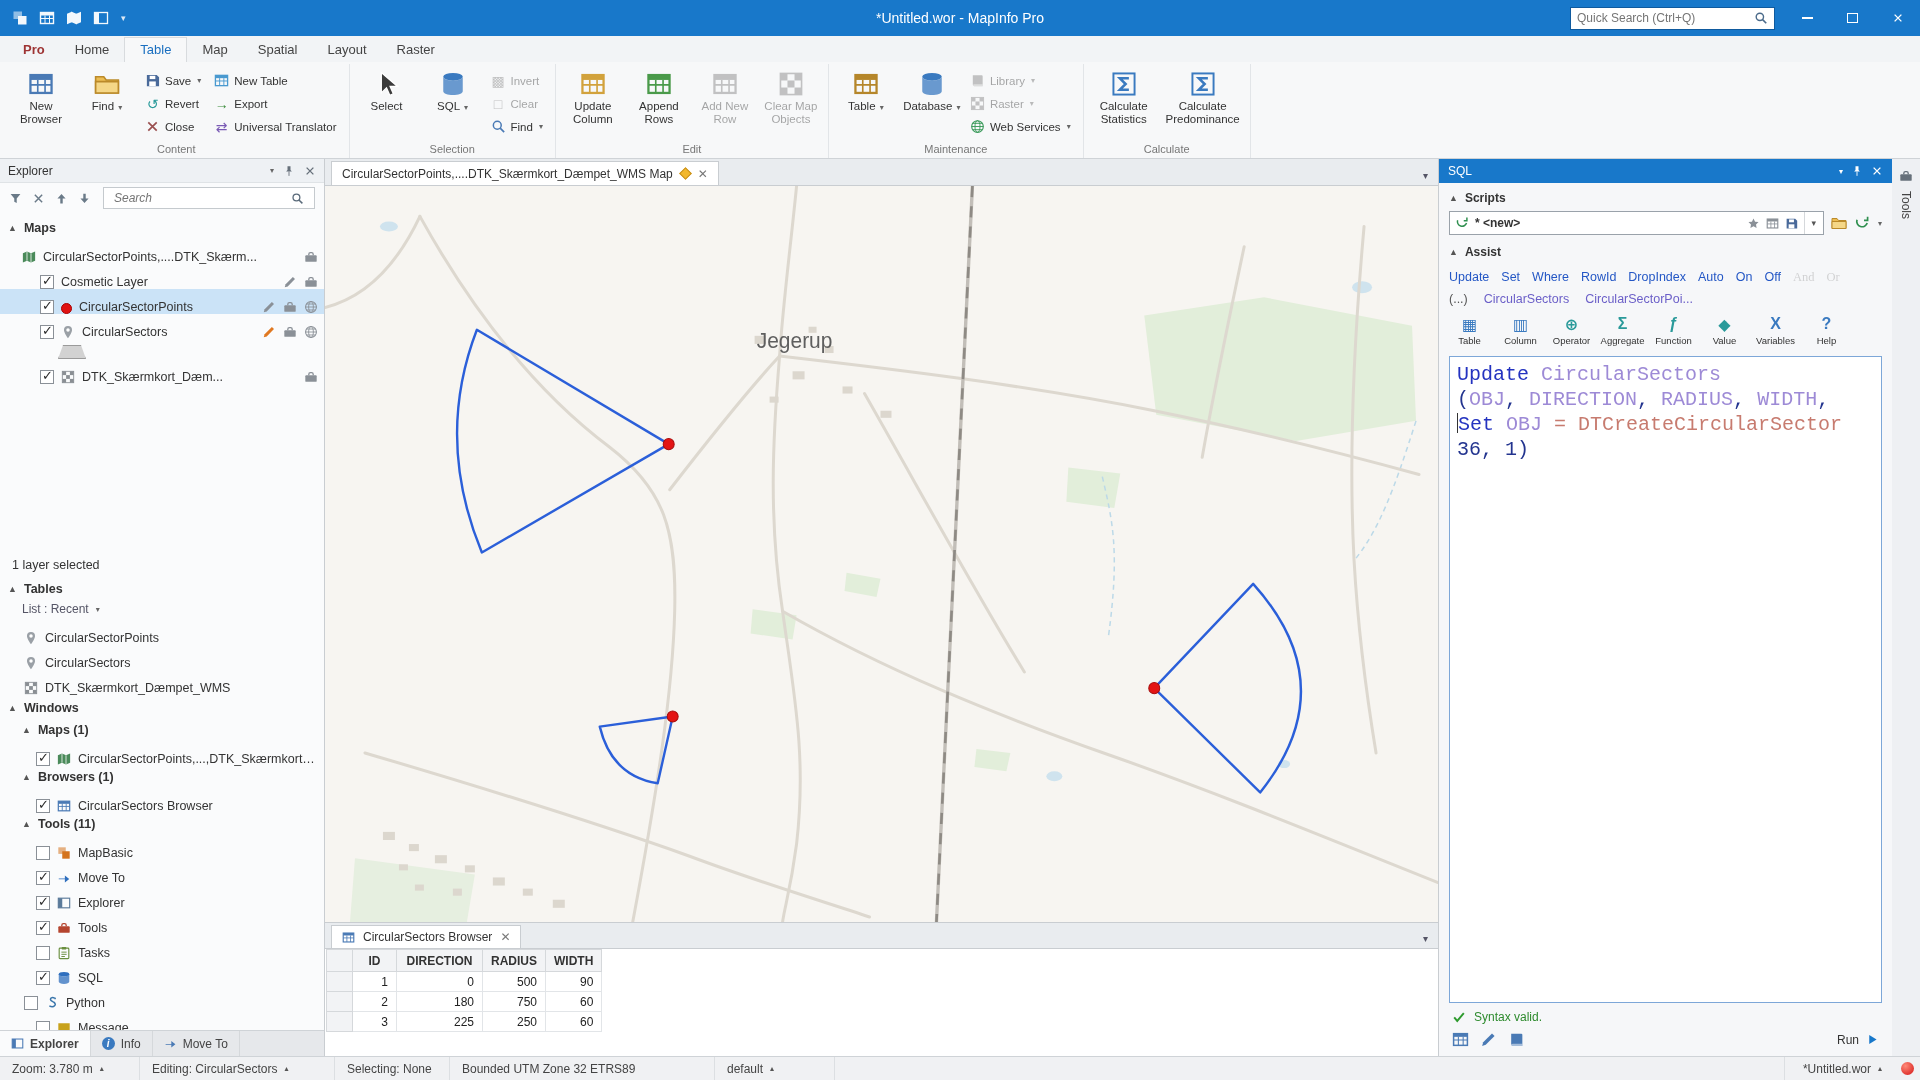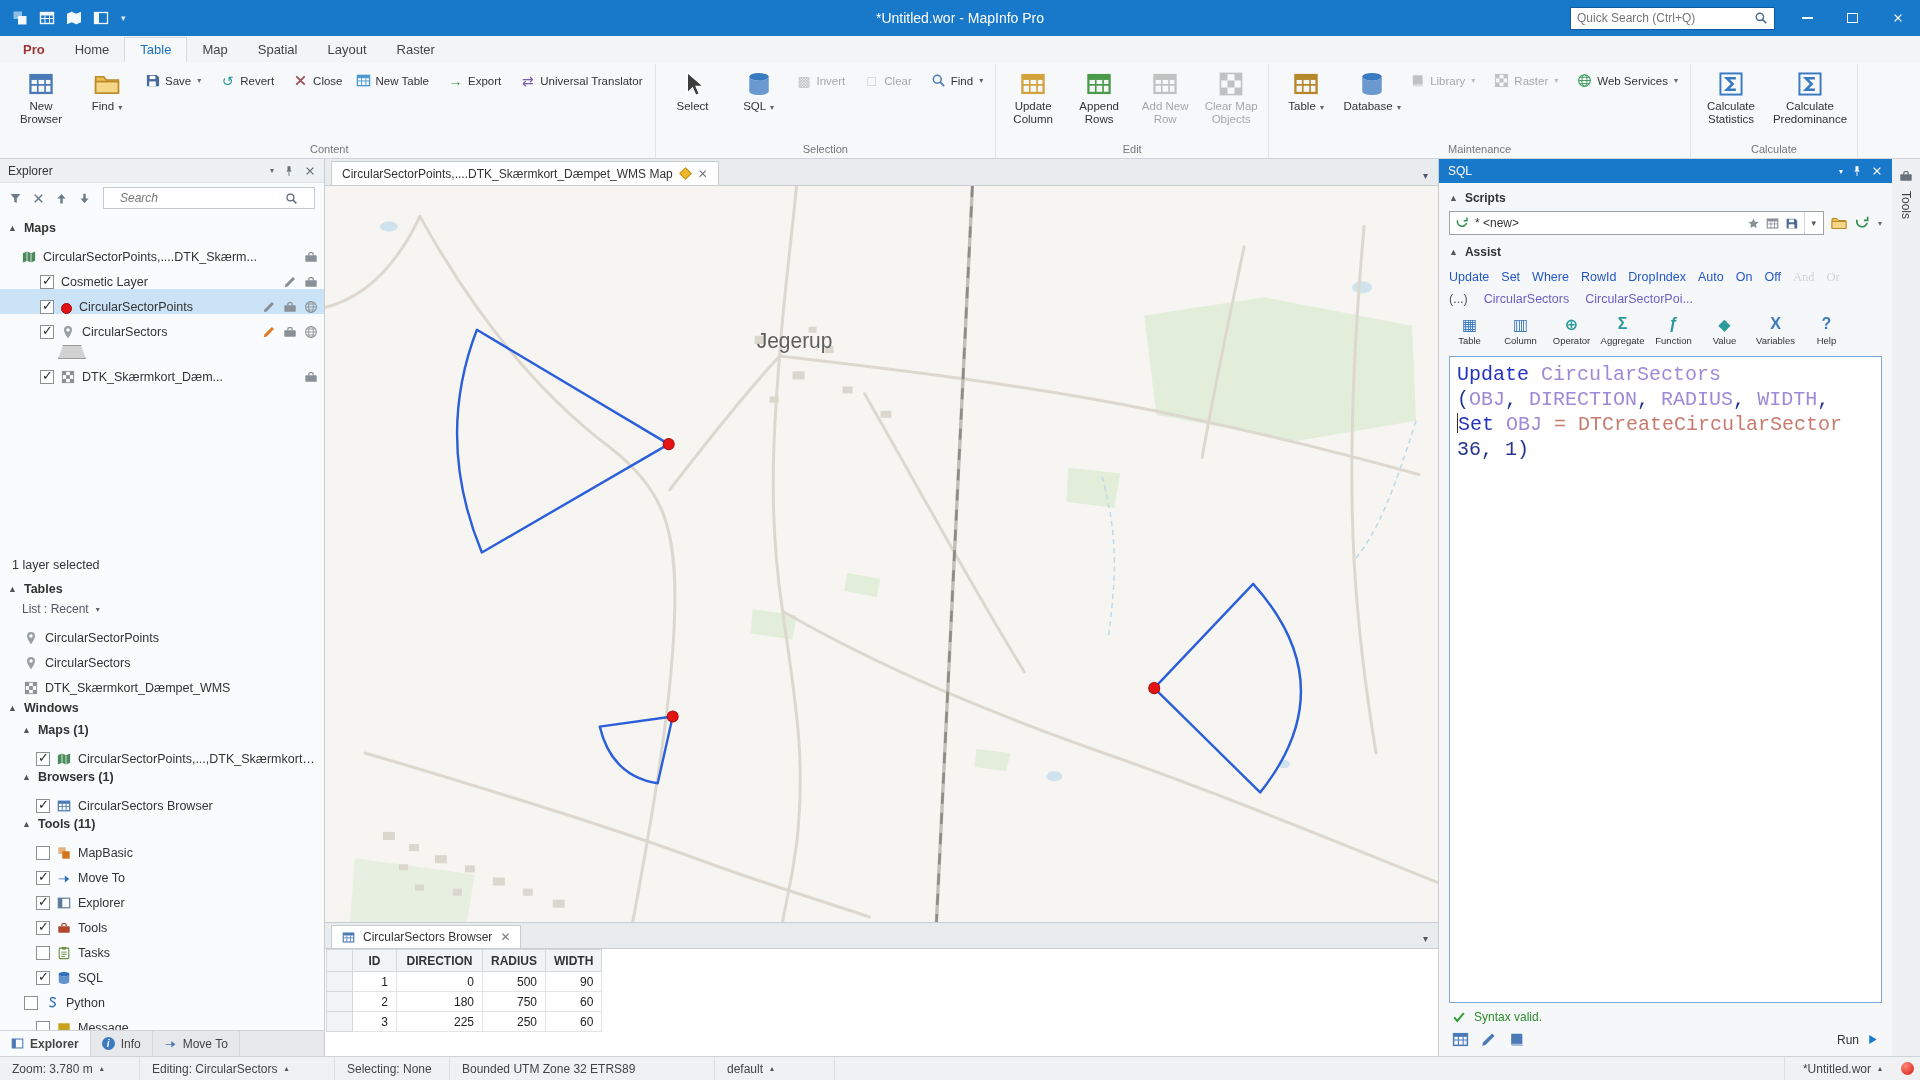--- a/index.html
+++ b/index.html
@@ -31,39 +31,39 @@
 .rtab.active{background:#f7f8f9;border:1px solid #d8dbde;border-bottom:0;color:#1a6fc0;}
 
 
 .ribbon{flex:0 0 97px;background:#f7f8f9;border-bottom:1px solid #cfd3d7;display:flex;align-items:stretch;padding:2px 4px 0;}
 .rb-group{display:flex;flex-direction:column;padding:0 5px;border-right:1px solid #e2e5e8;}
 .rb-items{flex:1;display:flex;align-items:flex-start;gap:2px;padding-top:3px;}
 .rb-gname{text-align:center;font-size:11px;color:#777;padding:1px 0 3px;}
 .rb-big{width:64px;min-height:70px;display:flex;flex-direction:column;align-items:center;text-align:center;gap:3px;padding:4px 1px;border-radius:2px;}
 .rb-big .rb-ico{width:26px;height:26px;}
 .rb-big .rb-lbl{font-size:11.5px;line-height:1.15;color:#333;}
-.rb-col{display:flex;flex-direction:row;gap:8px;padding-top:3px;}
+.rb-col{display:flex;flex-direction:column;gap:2px;padding-top:3px;}
 .rb-small{display:flex;align-items:center;gap:5px;padding:2px 7px 2px 4px;font-size:11.5px;color:#333;height:21px;border-radius:2px;white-space:nowrap;}
 .rb-small .rb-ico{width:15px;height:15px;}
 .rb-small .rb-gly{font-size:14px;width:15px;text-align:center;}
 .disabled{opacity:.42;filter:grayscale(1);}
 .dd{font-size:8px;color:#666;margin-left:1px;}
 
 
 .workspace{flex:1;display:flex;min-height:0;}
 
 
 .explorer-panel{width:325px;background:#fafbfc;border-right:1px solid #c9cdd1;display:flex;flex-direction:column;min-height:0;}
 .panel-header{flex:0 0 24px;background:#eef1f4;display:flex;align-items:center;padding:0 8px;border-bottom:1px solid #dfe3e6;gap:8px;}
 .panel-header .ph-title{flex:1;color:#333;}
 .ph-icons{display:flex;gap:9px;color:#66707a;align-items:center;}
 .ph-icons .ic{width:12px;height:12px;}
 .exp-toolbar{flex:0 0 30px;display:flex;align-items:center;gap:10px;padding:0 9px;}
 .exp-toolbar .ic{width:13px;height:13px;color:#6a7a88;}
-.exp-search{flex:1;height:22px;border:1px solid #c5cace;background:#fff;display:flex;align-items:center;padding:0 16px;margin-left:2px;}
+.exp-search{flex:1;height:22px;border:1px solid #c5cace;background:#fff;display:flex;align-items:center;padding:0 10px;margin-left:2px;}
 .exp-search input{flex:1;border:0;outline:0;font-size:12px;font-style:italic;color:#666;min-width:0;}
 .exp-search .ic{color:#5a6a7a;}
 .tree{flex:1;overflow:hidden;padding-top:2px;font-size:12.5px;}
 .sec-h{display:flex;align-items:center;gap:7px;padding:6px 8px 4px;font-weight:bold;color:#333;}
 .sec-h.sub{padding-top:4px;}
 .tri{font-size:9px;color:#555;}
 .tree-row{display:flex;align-items:flex-end;gap:7px;height:25px;padding-right:6px;}
 .tree-row .lbl{flex:1;white-space:nowrap;overflow:hidden;text-overflow:ellipsis;}
 .tree-row.selected{background:#cbe3f7;}
 .cb{width:14px;height:14px;border:1px solid #8a9097;background:#fff;flex:0 0 14px;position:relative;}
@@ -100,21 +100,21 @@
 table.grid td{border:1px solid #e2e5e8;padding:1px 8px;height:20px;text-align:right;color:#222;}
 table.grid td.sel,table.grid th.sel{width:26px;min-width:26px;background:#f2f3f5;border:1px solid #d5d8db;}
 th.c-id{min-width:44px;}th.c-dir{min-width:86px;}th.c-rad{min-width:62px;}th.c-wid{min-width:56px;}
 
 
 .sql-panel{width:453px;background:#f6f7f9;display:flex;flex-direction:column;min-height:0;}
 .sql-header{flex:0 0 24px;background:#1878ca;color:#fff;display:flex;align-items:center;padding:0 9px;gap:8px;}
 .sql-header .ph-title{flex:1;}
 .sql-header .ic{width:12px;height:12px;color:#fff;}
 .sql-sec{display:flex;align-items:center;gap:7px;padding:8px 10px 4px;font-weight:bold;color:#333;}
-.combo-row{display:flex;align-items:center;gap:7px;padding:2px 10px;}
+.combo-row{display:flex;align-items:center;gap:7px;padding:2px 10px;font-weight:bold;}
 .combo{flex:1;height:24px;border:1px solid #9aa2aa;background:#fff;display:flex;align-items:center;gap:6px;padding:0 5px;min-width:0;}
 .combo .val{flex:1;color:#333;white-space:nowrap;overflow:hidden;}
 .combo .ic{width:14px;height:14px;color:#2f8f4f;}
 .combo .mini{width:13px;height:13px;color:#8a9097;}
 .combo .dd2{color:#555;font-size:9px;padding:0 2px 0 6px;border-left:1px solid #d5d8db;align-self:stretch;display:flex;align-items:center;}
 .combo-row>.ic{width:16px;height:16px;}
 .kw-row{display:flex;gap:12px;padding:7px 10px 2px;flex-wrap:nowrap;}
 .kw-link{color:#2457c5;font-size:12.5px;white-space:nowrap;}
 .kw-link.disabled{color:#9aa0a6;font-family:Liberation Serif, serif;}
 .ref-row{display:flex;gap:16px;padding:5px 10px 2px;}

